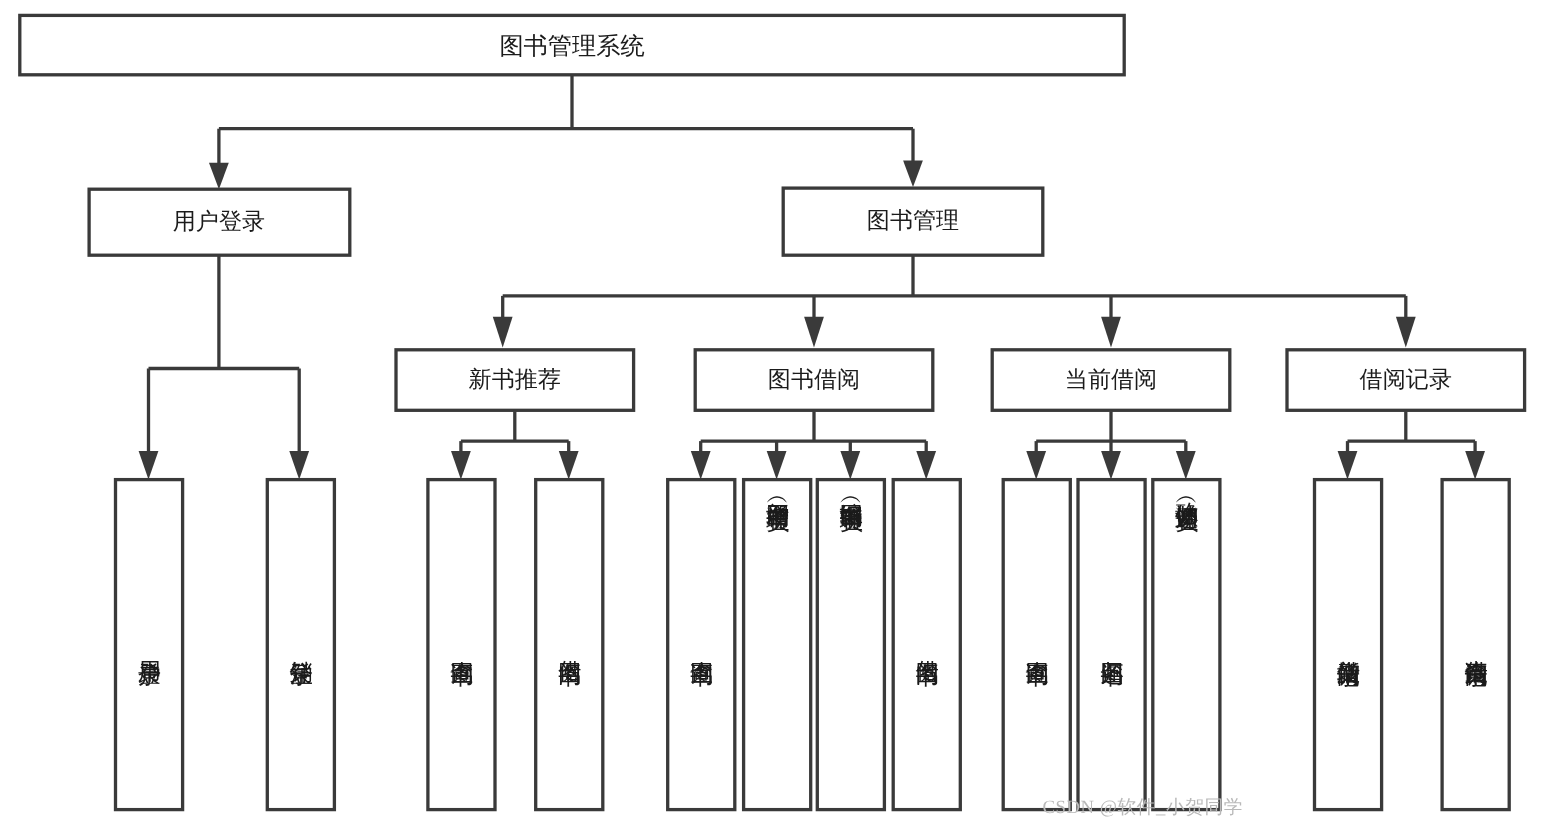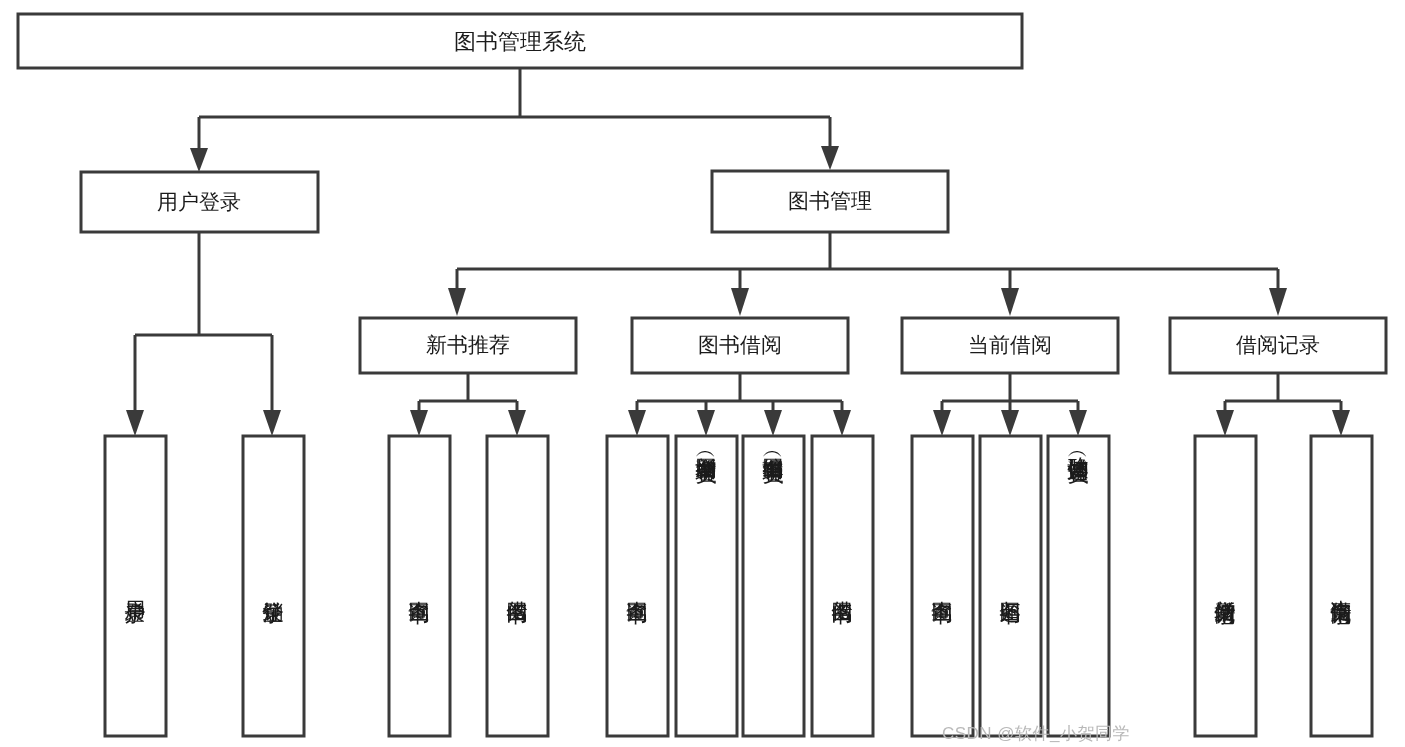--- a/index.html
+++ b/index.html
@@ -34,21 +34,21 @@
     display:flex;
     align-items:center;
     justify-content:center;
     white-space:nowrap;
     pointer-events:none;
   }
   .watermark{
     position:absolute;
     right:6px;
     bottom:2px;
-    font-family:Liberation Sans, sans-serif;
+    font-family:Liberation Serif, serif;
     font-size:17px;
     color:#b9b9b9;
     letter-spacing:0.5px;
     white-space:nowrap;
   }
 </style>
 </head>
 <body>
 
 <div id="diagram-root">

